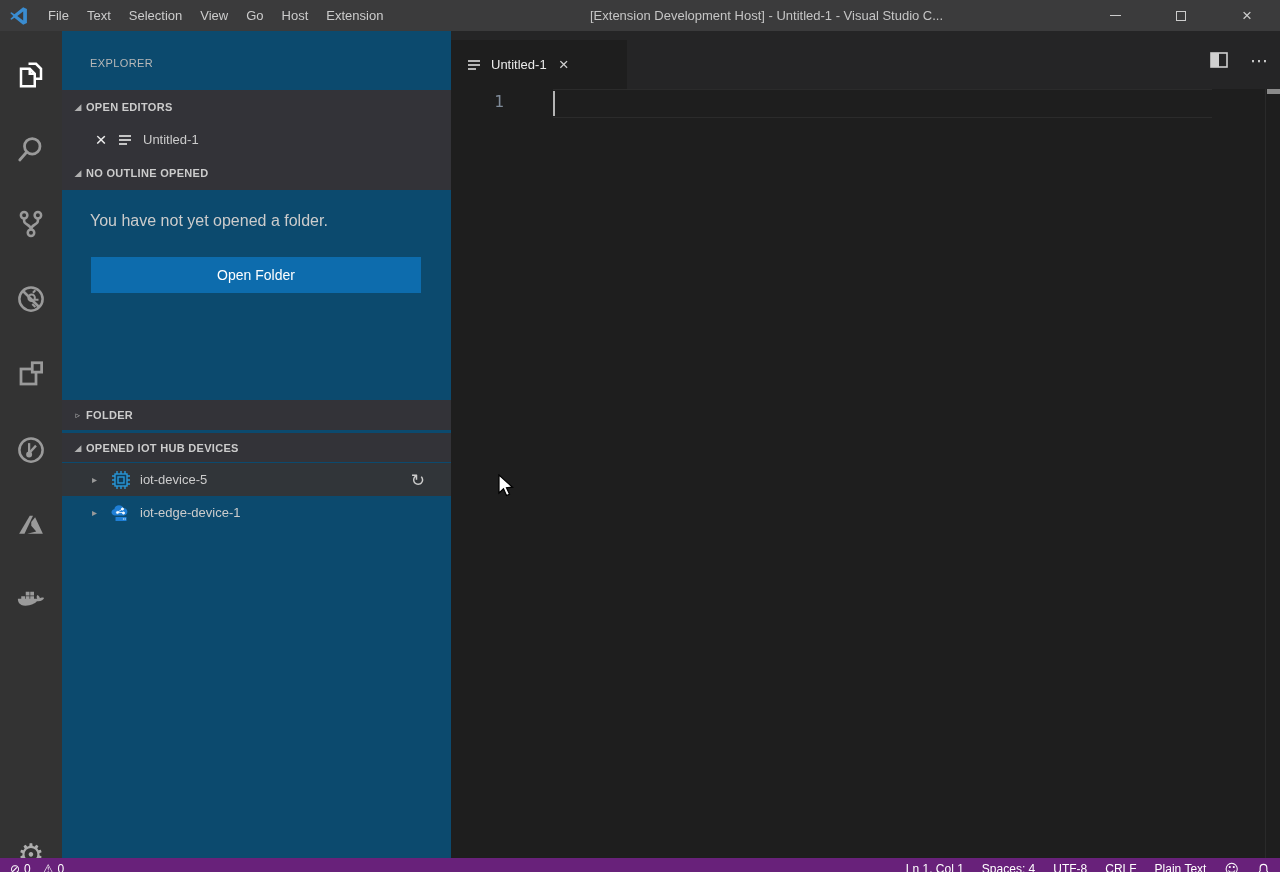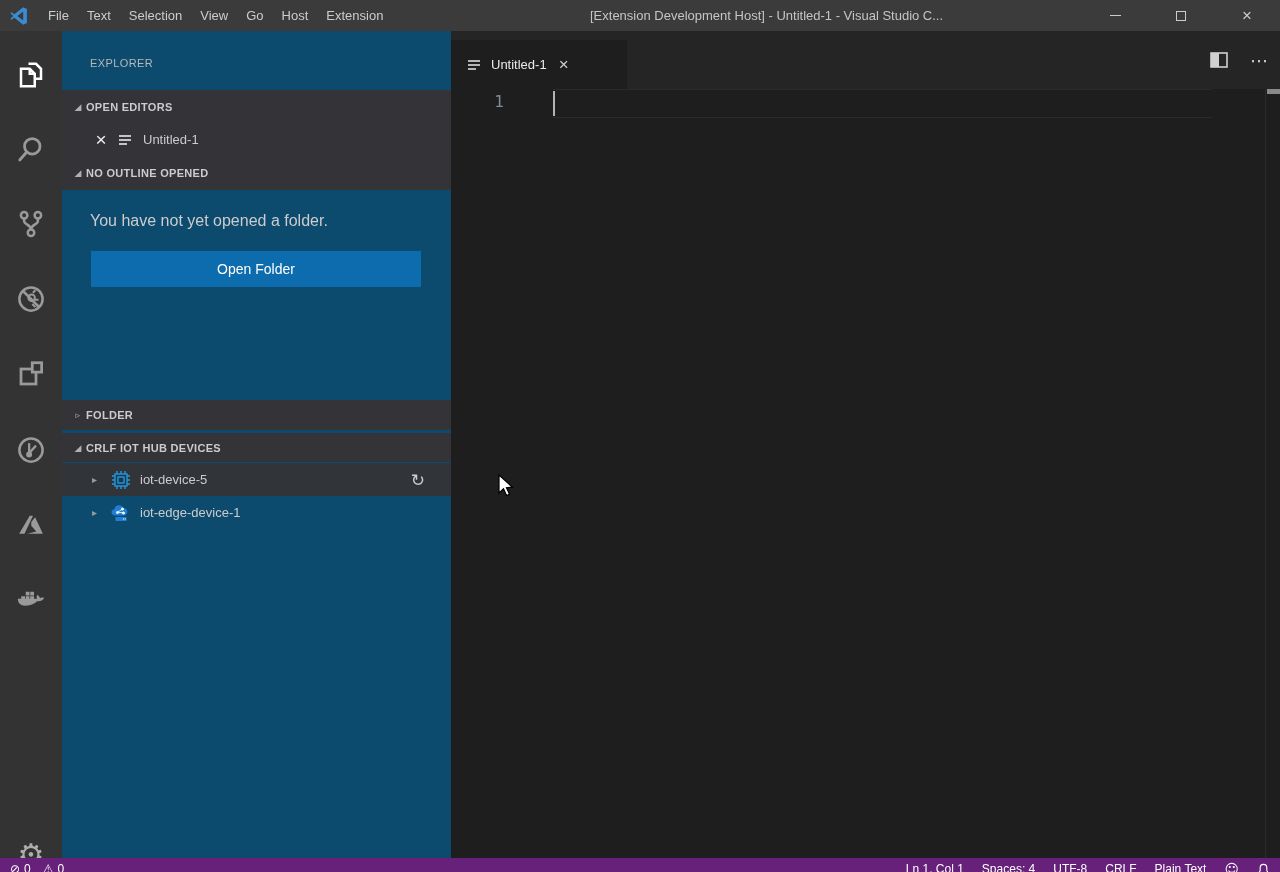--- a/index.html
+++ b/index.html
@@ -33,21 +33,21 @@
   .sb-title { position:absolute; left:28px; top:26px; font-size:11px; color:#b8b8b8; letter-spacing:.4px; }
   .pane-block { position:absolute; left:0; width:389px; background:#333338; }
   .pane-header { height:33px; display:flex; align-items:center; font-size:11px; font-weight:bold;
     color:#cccccc; letter-spacing:.3px; }
   .twistie { width:16px; margin-left:8px; font-size:9px; color:#b0b0b0; text-align:center;
     font-family:"DejaVu Sans", sans-serif; }
   .row { height:33px; display:flex; align-items:center; font-size:13px; color:#cccccc; }
   .close-x { width:18px; margin-left:30px; font-size:19px; color:#eeeeee; text-align:center; line-height:18px; }
   .file-lines { width:18px; height:18px; margin:0 9px 0 6px; }
   .nf-message { position:absolute; left:28px; top:181px; font-size:16px; color:#cccccc; }
-  .open-folder-btn { position:absolute; left:29px; top:220px; width:330px; height:36px;
+  .open-folder-btn { position:absolute; left:29px; top:226px; width:330px; height:36px;
     background:#0d6cad; border:none; color:#ffffff; font-size:14px;
     font-family:"Liberation Sans", sans-serif; cursor:pointer; }
   .tree-twistie { width:14px; margin-left:30px; font-size:10px; color:#9a9a9a;
     font-family:"DejaVu Sans", sans-serif; }
   .dev-icon { width:22px; height:22px; margin:0 8px 0 4px; }
   .refresh-btn { position:absolute; right:26px; font-size:17px; color:#cccccc;
     font-family:"DejaVu Sans", sans-serif; }
 
   
   .editorarea { position:absolute; left:451px; top:31px; width:829px; height:827px; background:#1e1e1e; }
@@ -201,21 +201,21 @@
     <div class="pane-block" style="top:369px; height:30px;">
       <div class="pane-header" style="height:30px;">
         <span class="twistie">▹</span>
         <span>FOLDER</span>
       </div>
     </div>
 
     <div class="pane-block" style="top:402px; height:29px;">
       <div class="pane-header" style="height:29px;">
         <span class="twistie">◢</span>
-        <span>CRLF IOT HUB DEVICES</span>
+        <span>OPENED IOT HUB DEVICES</span>
       </div>
     </div>
 
     <div class="row" style="position:absolute; top:432px; width:389px; background:#313539;">
       <span class="tree-twistie">▸</span>
       <svg class="dev-icon" viewBox="0 0 22 22">
         <g stroke="#2996d6" stroke-width="1.4" fill="none">
           <rect x="5" y="5" width="12" height="12" fill="#123a55"></rect>
           <rect x="8" y="8" width="6" height="6"></rect>
           <path d="M7 5V2 M11 5V2 M15 5V2 M7 17v3 M11 17v3 M15 17v3 M5 7H2 M5 11H2 M5 15H2 M17 7h3 M17 11h3 M17 15h3"></path>

